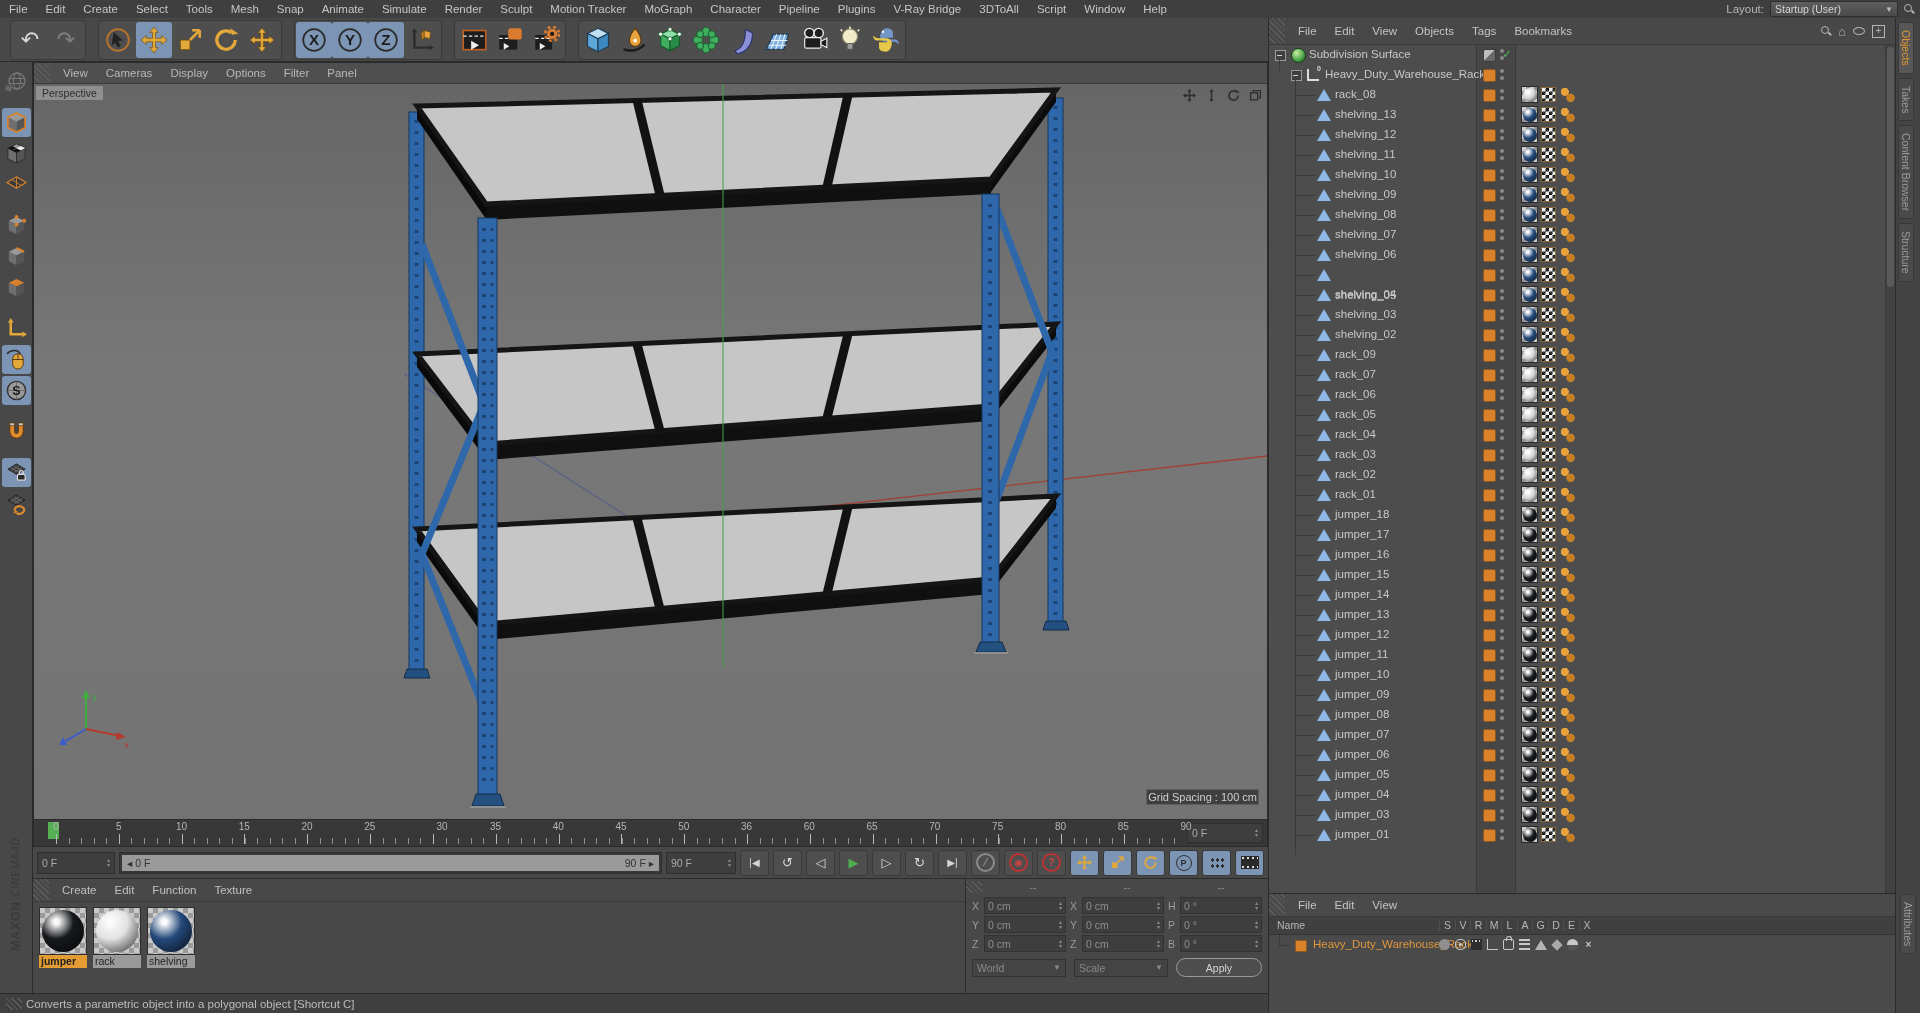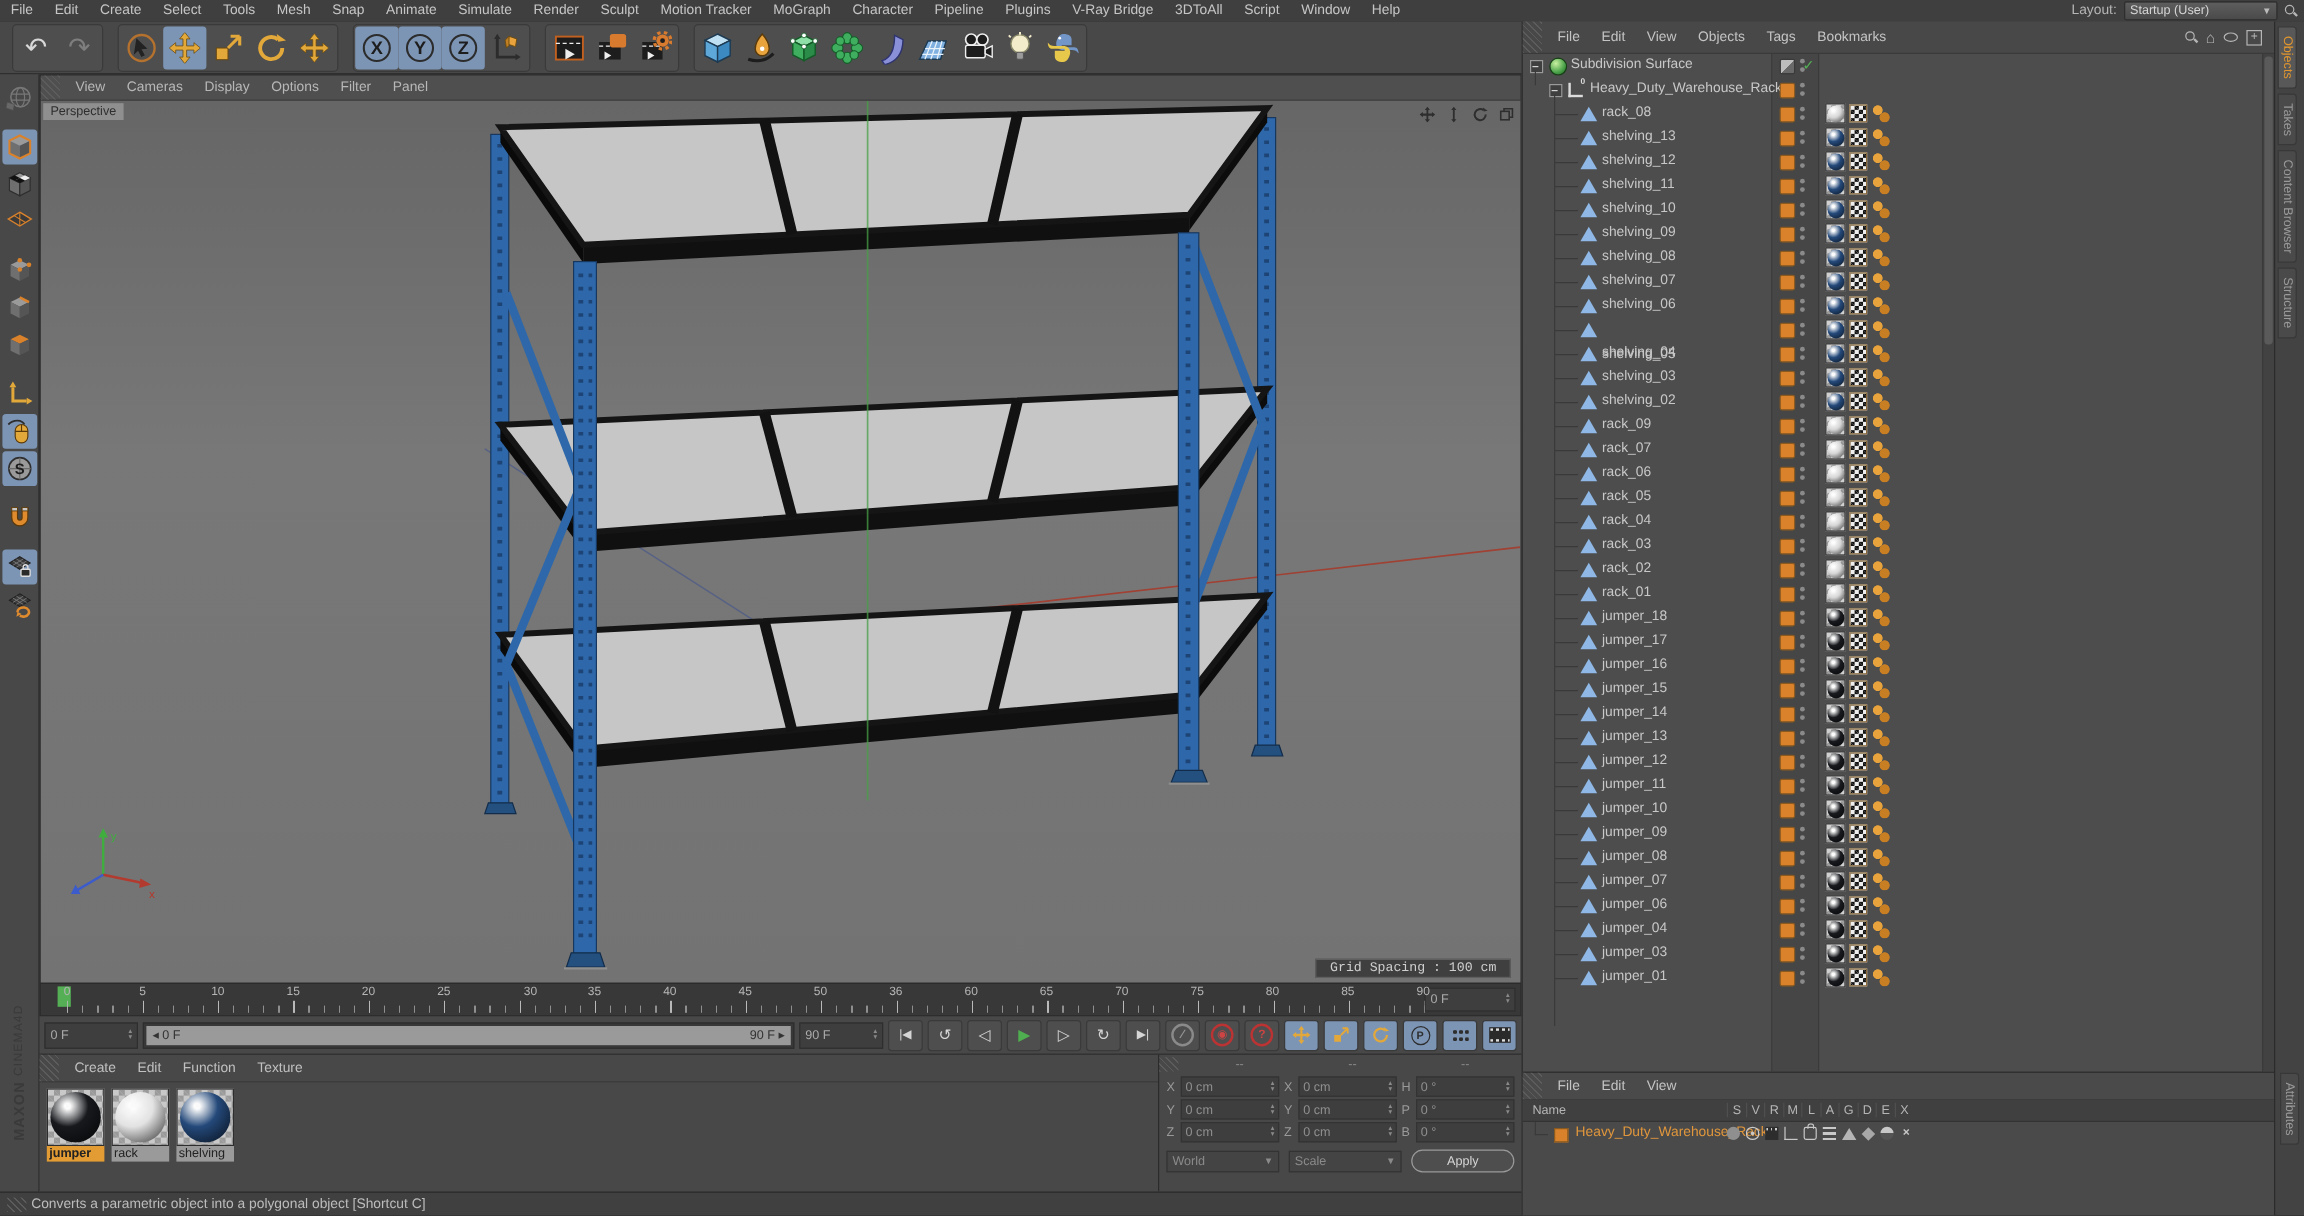--- a/index.html
+++ b/index.html
@@ -1,18 +1,18 @@
 <!DOCTYPE html>
 <html><head>
 <meta charset="utf-8">
 <style>
   html,body{margin:0;padding:0;background:#2e2e2e;}
   body{font-family:"Liberation Sans","DejaVu Sans",sans-serif;font-size:11.5px;color:#c2c2c2;
        -webkit-font-smoothing:antialiased;}
-  #root{position:relative;width:1920px;height:1013px;background:#404040;overflow:hidden;}
+  #root{position:relative;width:1920px;height:1013px;background:#0f172a;overflow:hidden;}
   .grip{width:16px;height:100%;flex:0 0 16px;background:repeating-linear-gradient(45deg,#5c5c5c 0 1px,transparent 1px 4px);margin-right:4px;}
   .mi{padding:0 9px;cursor:default;white-space:nowrap;}
   
   #menubar{position:absolute;left:0;top:0;width:1920px;height:18px;background:#3f3f3f;border-bottom:1px solid #2b2b2b;
            display:flex;align-items:center;font-size:11.5px;color:#c6c6c6;}
   #menubar .right{margin-left:auto;display:flex;align-items:center;gap:6px;padding-right:6px;}
   #layout-select{background:linear-gradient(#5e5e5e,#4a4a4a);border:1px solid #2e2e2e;border-radius:2px;
            height:14px;display:flex;align-items:center;padding:0 4px;width:118px;font-size:10.5px;color:#d5d5d5;}
   #layout-select .arrow{margin-left:auto;font-size:8px;color:#bbb;}
   .search-glyph{position:relative;width:10px;height:10px;}
@@ -36,21 +36,21 @@
   .lgap{height:10px;flex:0 0 10px;}
   #branding{position:absolute;left:0;bottom:24px;width:33px;height:150px;display:flex;align-items:center;justify-content:center;}
   #branding .vt{writing-mode:vertical-rl;transform:rotate(180deg);color:#3a3a3a;font-weight:bold;font-size:12px;letter-spacing:1px;line-height:1.1;}
   
   #viewport{position:absolute;left:33px;top:62px;width:1235px;height:757px;border:1px solid #2b2b2b;box-sizing:border-box;}
   #vp-menu{height:20px;background:#4f4f4f;border-bottom:1px solid #3a3a3a;display:flex;align-items:center;color:#b8b8b8;}
   #vp-canvas{position:relative;height:735px;background:linear-gradient(#666,#787878 40%,#737373);overflow:hidden;}
   #vp-label{position:absolute;left:2px;top:2px;background:#8f8f8f;color:#2e2e2e;font-size:10.5px;padding:1px 6px;}
   #vp-nav{position:absolute;right:4px;top:-20px;height:18px;display:flex;gap:6px;align-items:center;}
   #vp-nav .nbtn{width:16px;height:16px;display:flex;align-items:center;justify-content:center;color:#2c2c2c;font-size:13px;}
-  #grid-chip{position:absolute;right:8px;bottom:4px;background:#3f3f3f;border:1px solid #5f5f5f;color:#cfcfcf;font-size:11px;padding:1px 11px;font-family:Liberation Mono, monospace;}
+  #grid-chip{position:absolute;right:8px;bottom:14px;background:#3f3f3f;border:1px solid #5f5f5f;color:#cfcfcf;font-size:11px;padding:1px 1px;}
   
   #ruler{position:absolute;left:33px;top:819px;width:1235px;height:28px;background:#383838;border:1px solid #2b2b2b;box-sizing:border-box;display:flex;}
   #ruler-area{position:relative;flex:1;}
   #ruler-marker{position:absolute;left:14px;top:2px;width:11px;height:17px;background:#55b055;}
   #ruler-labels{position:absolute;left:22px;top:1px;width:1140px;height:12px;font-size:10px;color:#b5b5b5;}
   #ruler-labels span{position:absolute;transform:translateX(-50%);}
   .tickband{position:absolute;left:22px;width:1131px;bottom:2px;}
   .tick-min{height:6px;background:repeating-linear-gradient(90deg,#8f8f8f 0 1px,transparent 1px 12.5667px);}
   .tick-maj{height:10px;background:repeating-linear-gradient(90deg,#b9b9b9 0 1px,transparent 1px 62.8333px);}
   #ruler-framebox{flex:0 0 66px;margin:3px 4px;background:#3e3e3e;border:1px solid #2e2e2e;display:flex;align-items:center;
@@ -1304,20 +1304,32 @@
             <span class="c-dots"></span>
             <span class="c-mat">
               <span class="sph" style="background: radial-gradient(circle at 34% 28%, rgba(255, 255, 255, 0.95) 0px, rgba(255, 255, 255, 0.95) 8%, rgb(23, 25, 29) 45%, rgb(0, 0, 0) 120%);"></span>
             </span>
             <span class="c-uvw"></span>
             <span class="c-phong"></span>
           </div>
           <div class="trow">
             <span class="stub"></span>
             <span class="icon-poly" style="left: 48px;"></span>
+            <span class="nm" style="left: 66px;">jumper_05</span>
+            <span class="c-sw"></span>
+            <span class="c-dots"></span>
+            <span class="c-mat">
+              <span class="sph" style="background: radial-gradient(circle at 34% 28%, rgba(255, 255, 255, 0.95) 0px, rgba(255, 255, 255, 0.95) 8%, rgb(23, 25, 29) 45%, rgb(0, 0, 0) 120%);"></span>
+            </span>
+            <span class="c-uvw"></span>
+            <span class="c-phong"></span>
+          </div>
+          <div class="trow">
+            <span class="stub"></span>
+            <span class="icon-poly" style="left: 48px;"></span>
             <span class="nm" style="left: 66px;">jumper_04</span>
             <span class="c-sw"></span>
             <span class="c-dots"></span>
             <span class="c-mat">
               <span class="sph" style="background: radial-gradient(circle at 34% 28%, rgba(255, 255, 255, 0.95) 0px, rgba(255, 255, 255, 0.95) 8%, rgb(23, 25, 29) 45%, rgb(0, 0, 0) 120%);"></span>
             </span>
             <span class="c-uvw"></span>
             <span class="c-phong"></span>
           </div>
           <div class="trow">

